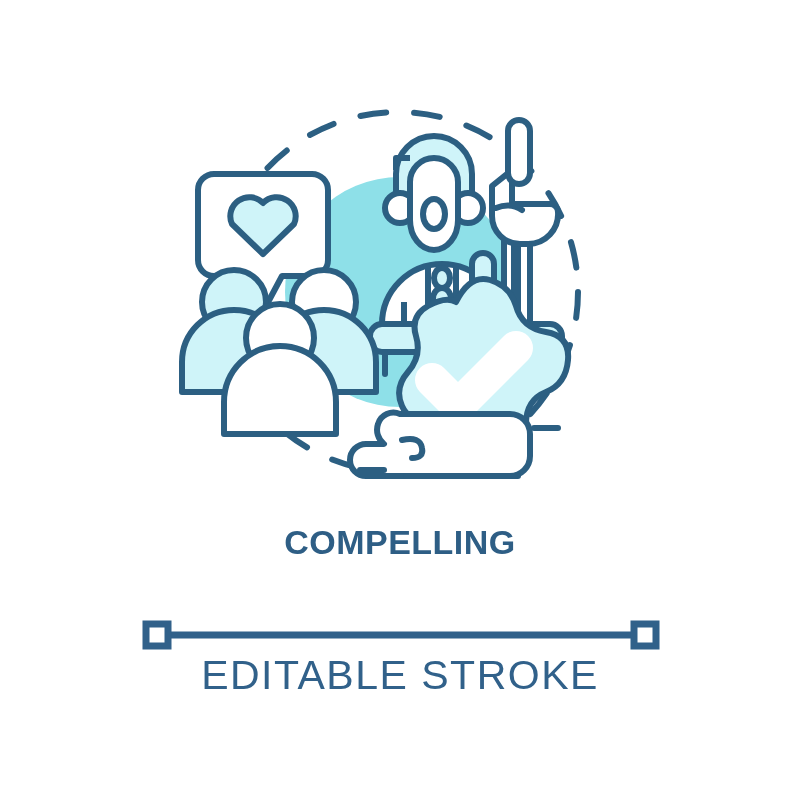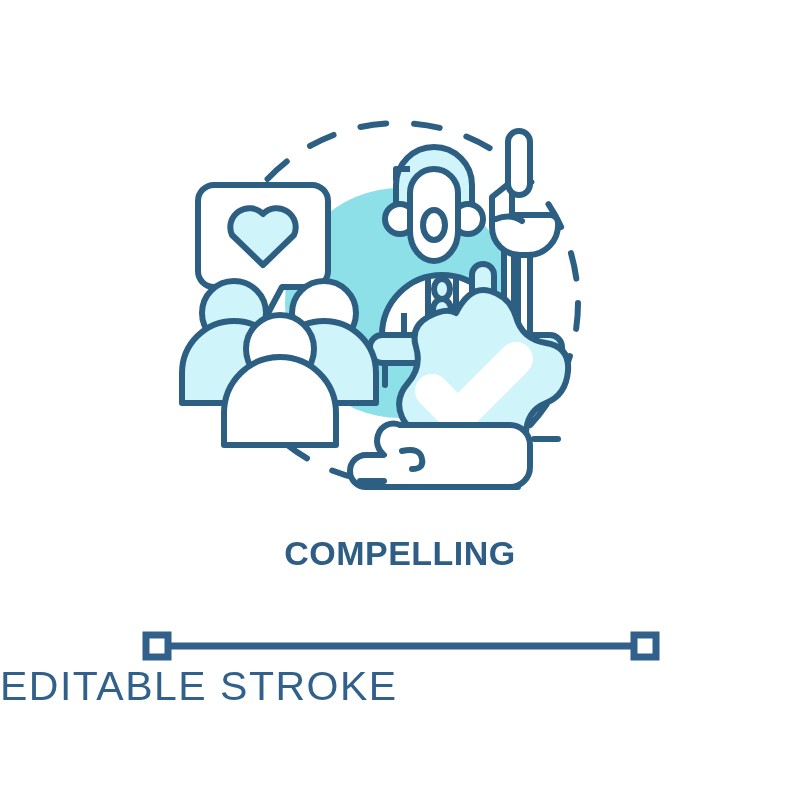--- a/index.html
+++ b/index.html
@@ -9,21 +9,21 @@
   }
   body {
     width: 800px;
     height: 800px;
     font-family: "Liberation Sans", sans-serif;
     position: relative;
     overflow: hidden;
   }
   #stage {
     position: absolute;
-    left: 0; top: 13px;
+    left: 0; top: 2px;
     width: 800px;
     height: 592px;
   }
   .illustration {
     position: absolute;
     left: 160px;
     top: 60px;
     width: 480px;
     height: 470px;
   }
@@ -48,20 +48,21 @@
     left: 0;
     top: 612px;
     width: 800px;
     height: 42px;
   }
   .stroke-label {
     position: absolute;
     left: 0;
     top: 650px;
     width: 800px;
+    text-align: center;
     font-family: "Liberation Sans", sans-serif;
     font-weight: normal;
     font-size: 41px;
     letter-spacing: 1.5px;
     color: #31618A;
     white-space: nowrap;
   }
 </style>
 </head>
 <body>

